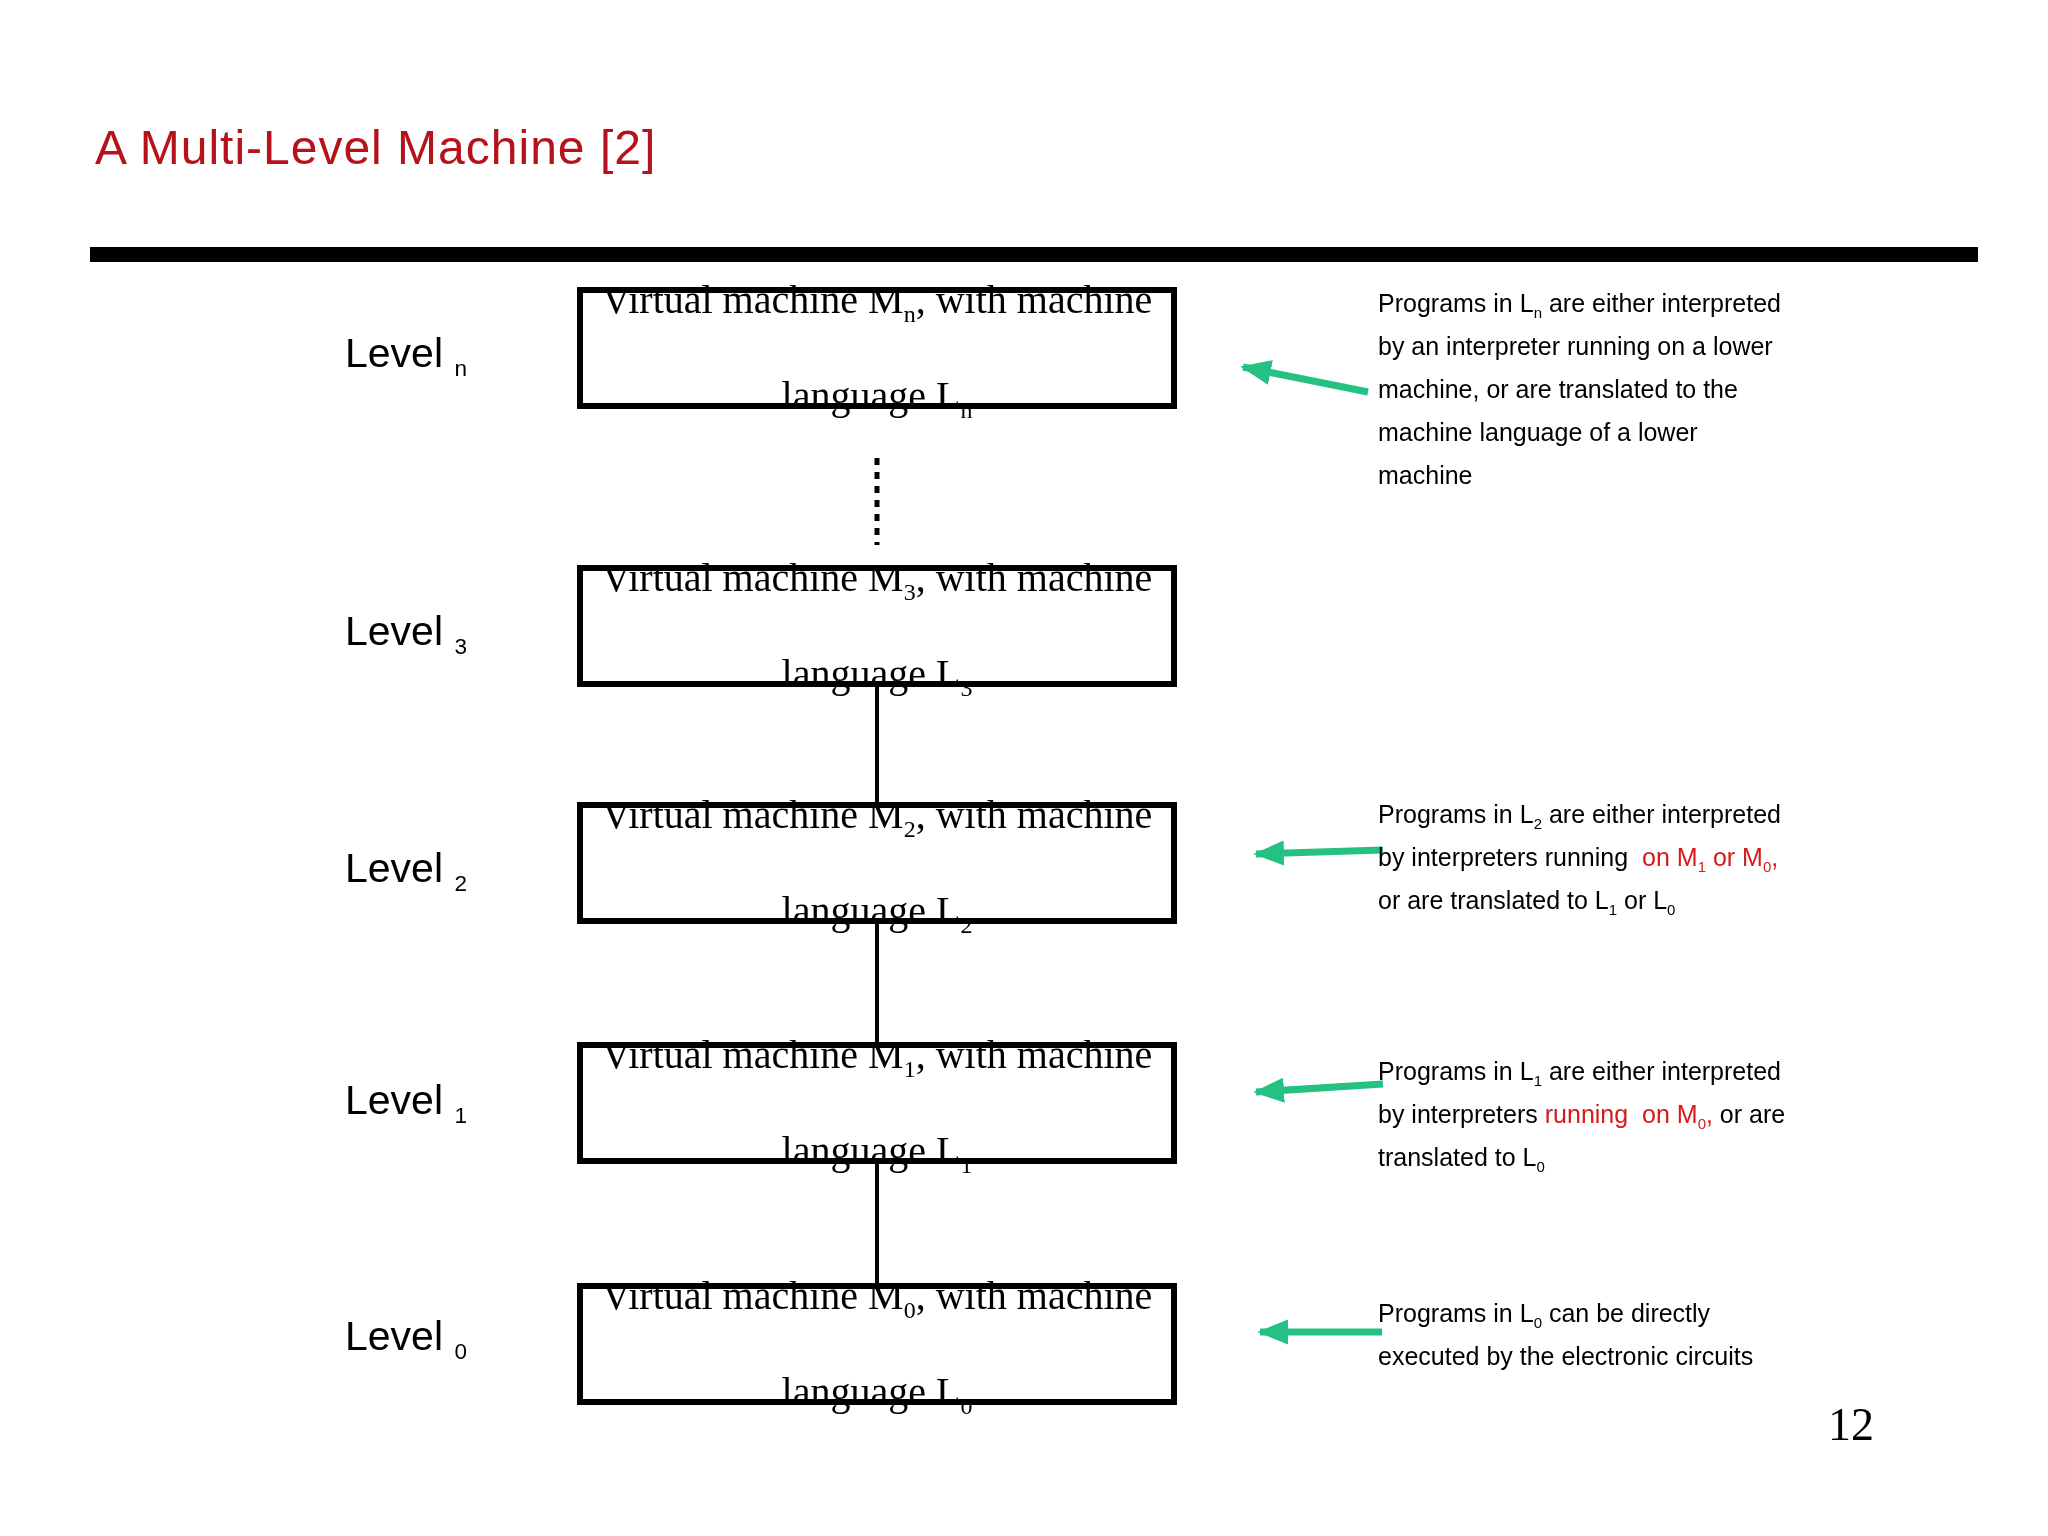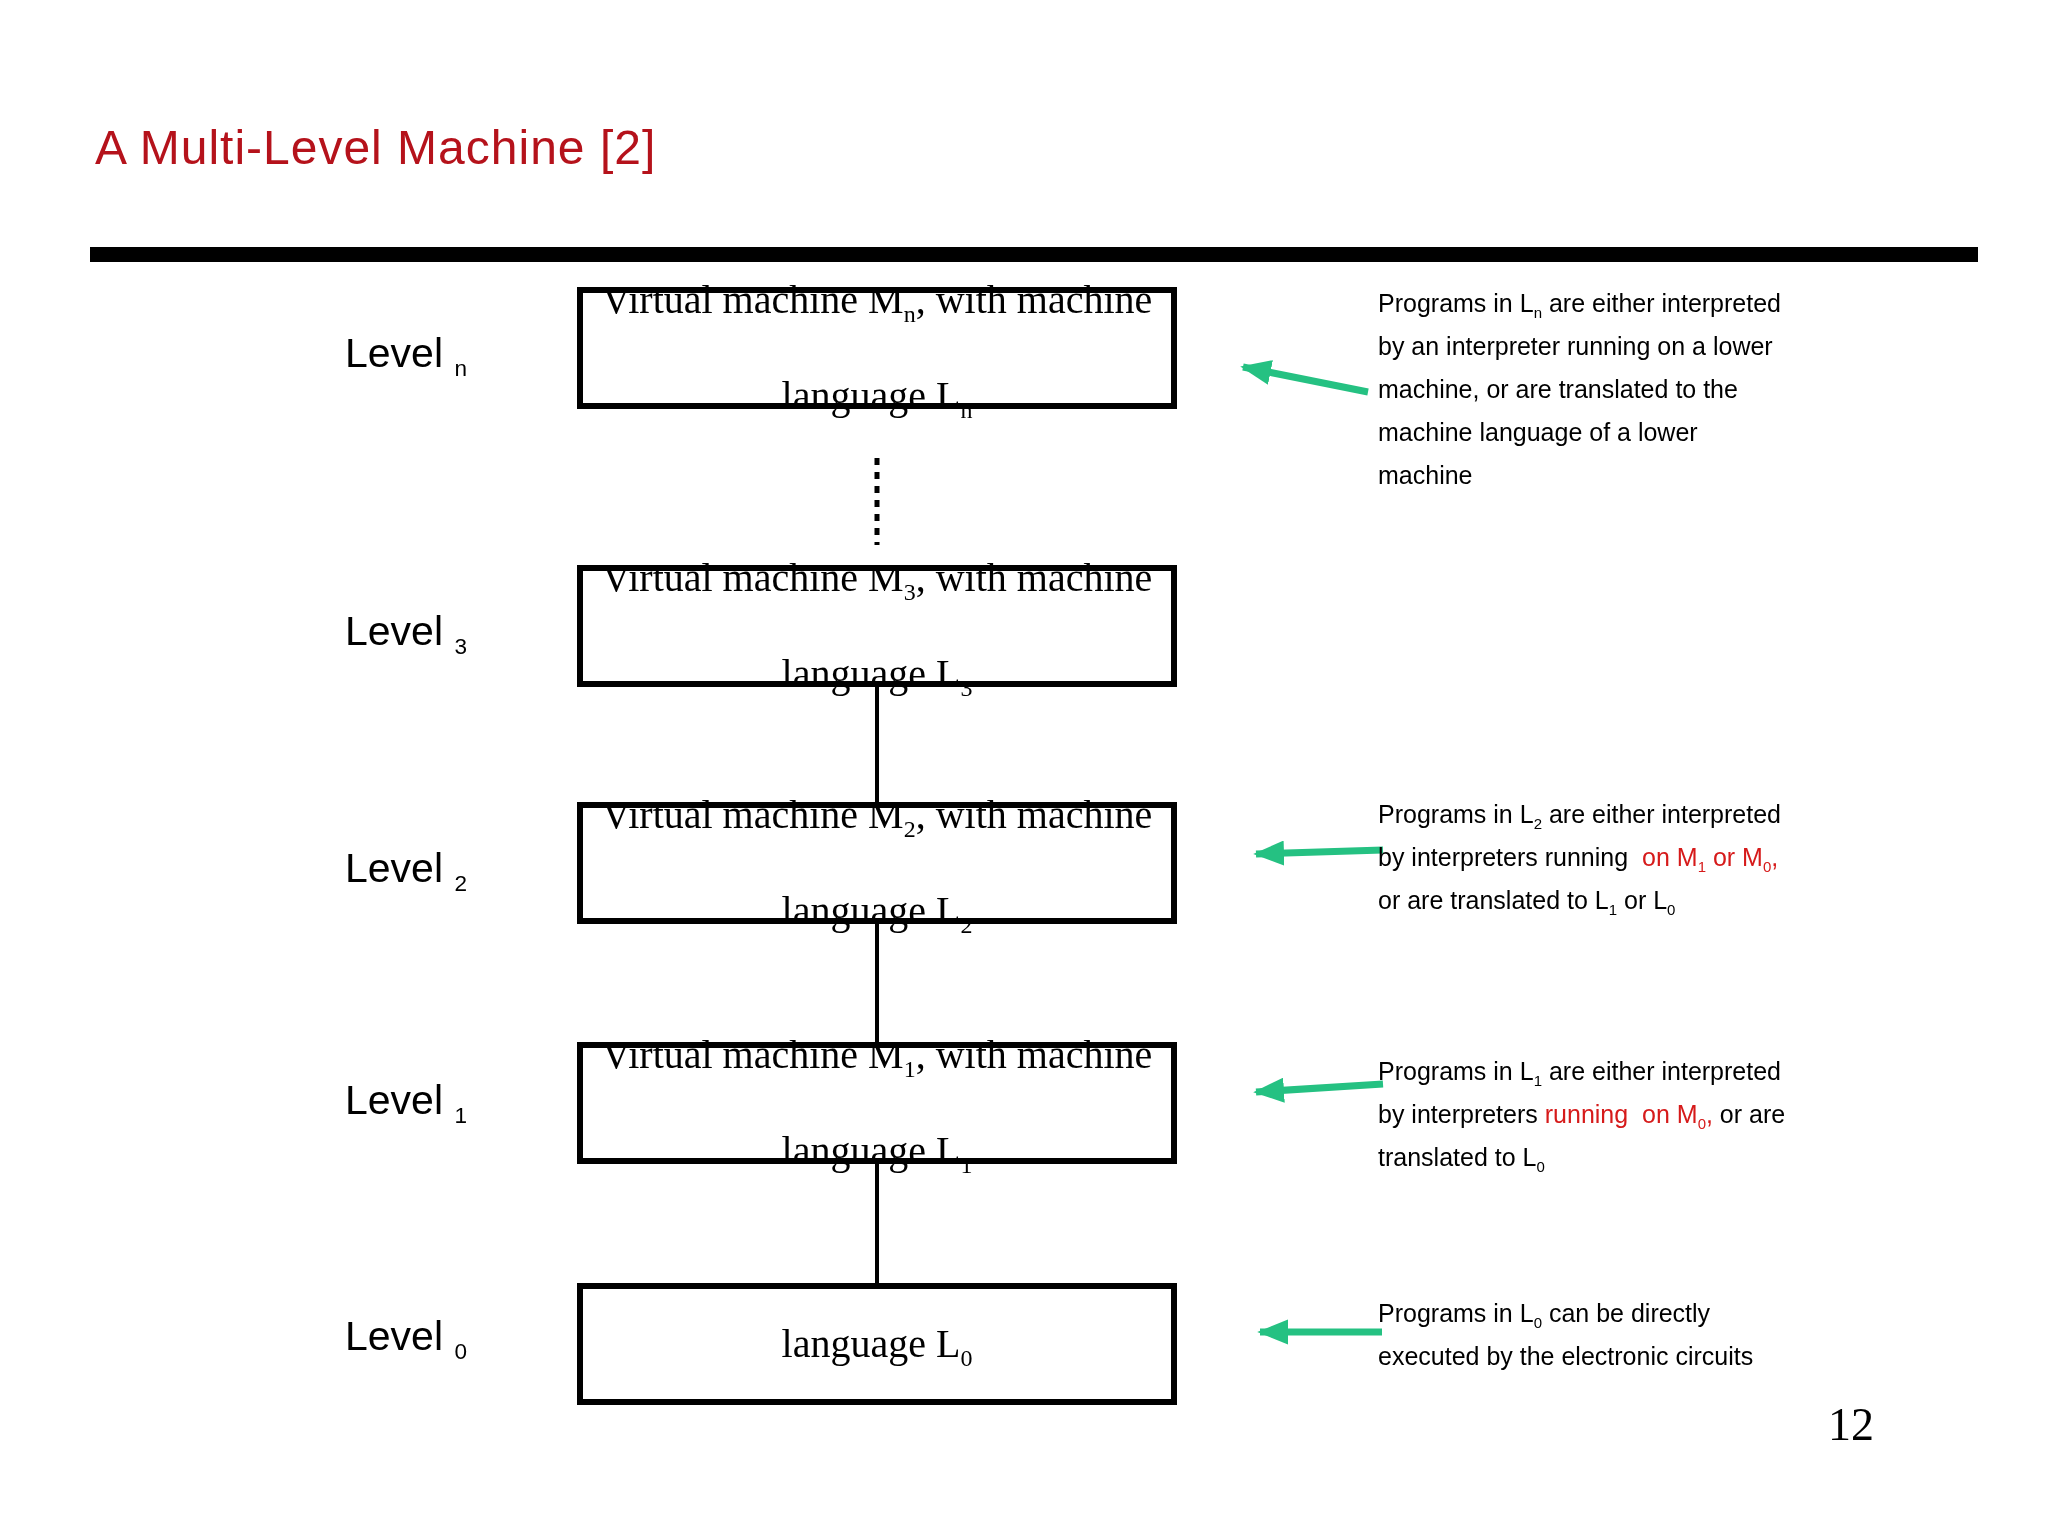--- a/index.html
+++ b/index.html
@@ -63,20 +63,21 @@
   </div>
   <div class="vm-box" style="top:802px">
     <div class="vm-line"><span>Virtual machine M</span><sub>2</sub><span>, with machine</span></div>
     <div class="vm-line"><span>language L</span><sub>2</sub></div>
   </div>
   <div class="vm-box" style="top:1042px">
     <div class="vm-line"><span>Virtual machine M</span><sub>1</sub><span>, with machine</span></div>
     <div class="vm-line"><span>language L</span><sub>1</sub></div>
   </div>
   <div class="vm-box" style="top:1283px">
+    <div class="vm-line"><span>Virtual machine M</span><sub>0</sub><span>, with machine</span></div>
     <div class="vm-line"><span>language L</span><sub>0</sub></div>
   </div>
 
   <div class="annotation" style="top:282px">
     <div class="ann-line"><span>Programs in L</span><sub>n</sub><span> are either interpreted</span></div>
     <div class="ann-line"><span>by an interpreter running on a lower</span></div>
     <div class="ann-line"><span>machine, or are translated to the</span></div>
     <div class="ann-line"><span>machine language of a lower</span></div>
     <div class="ann-line"><span>machine</span></div>
   </div>

